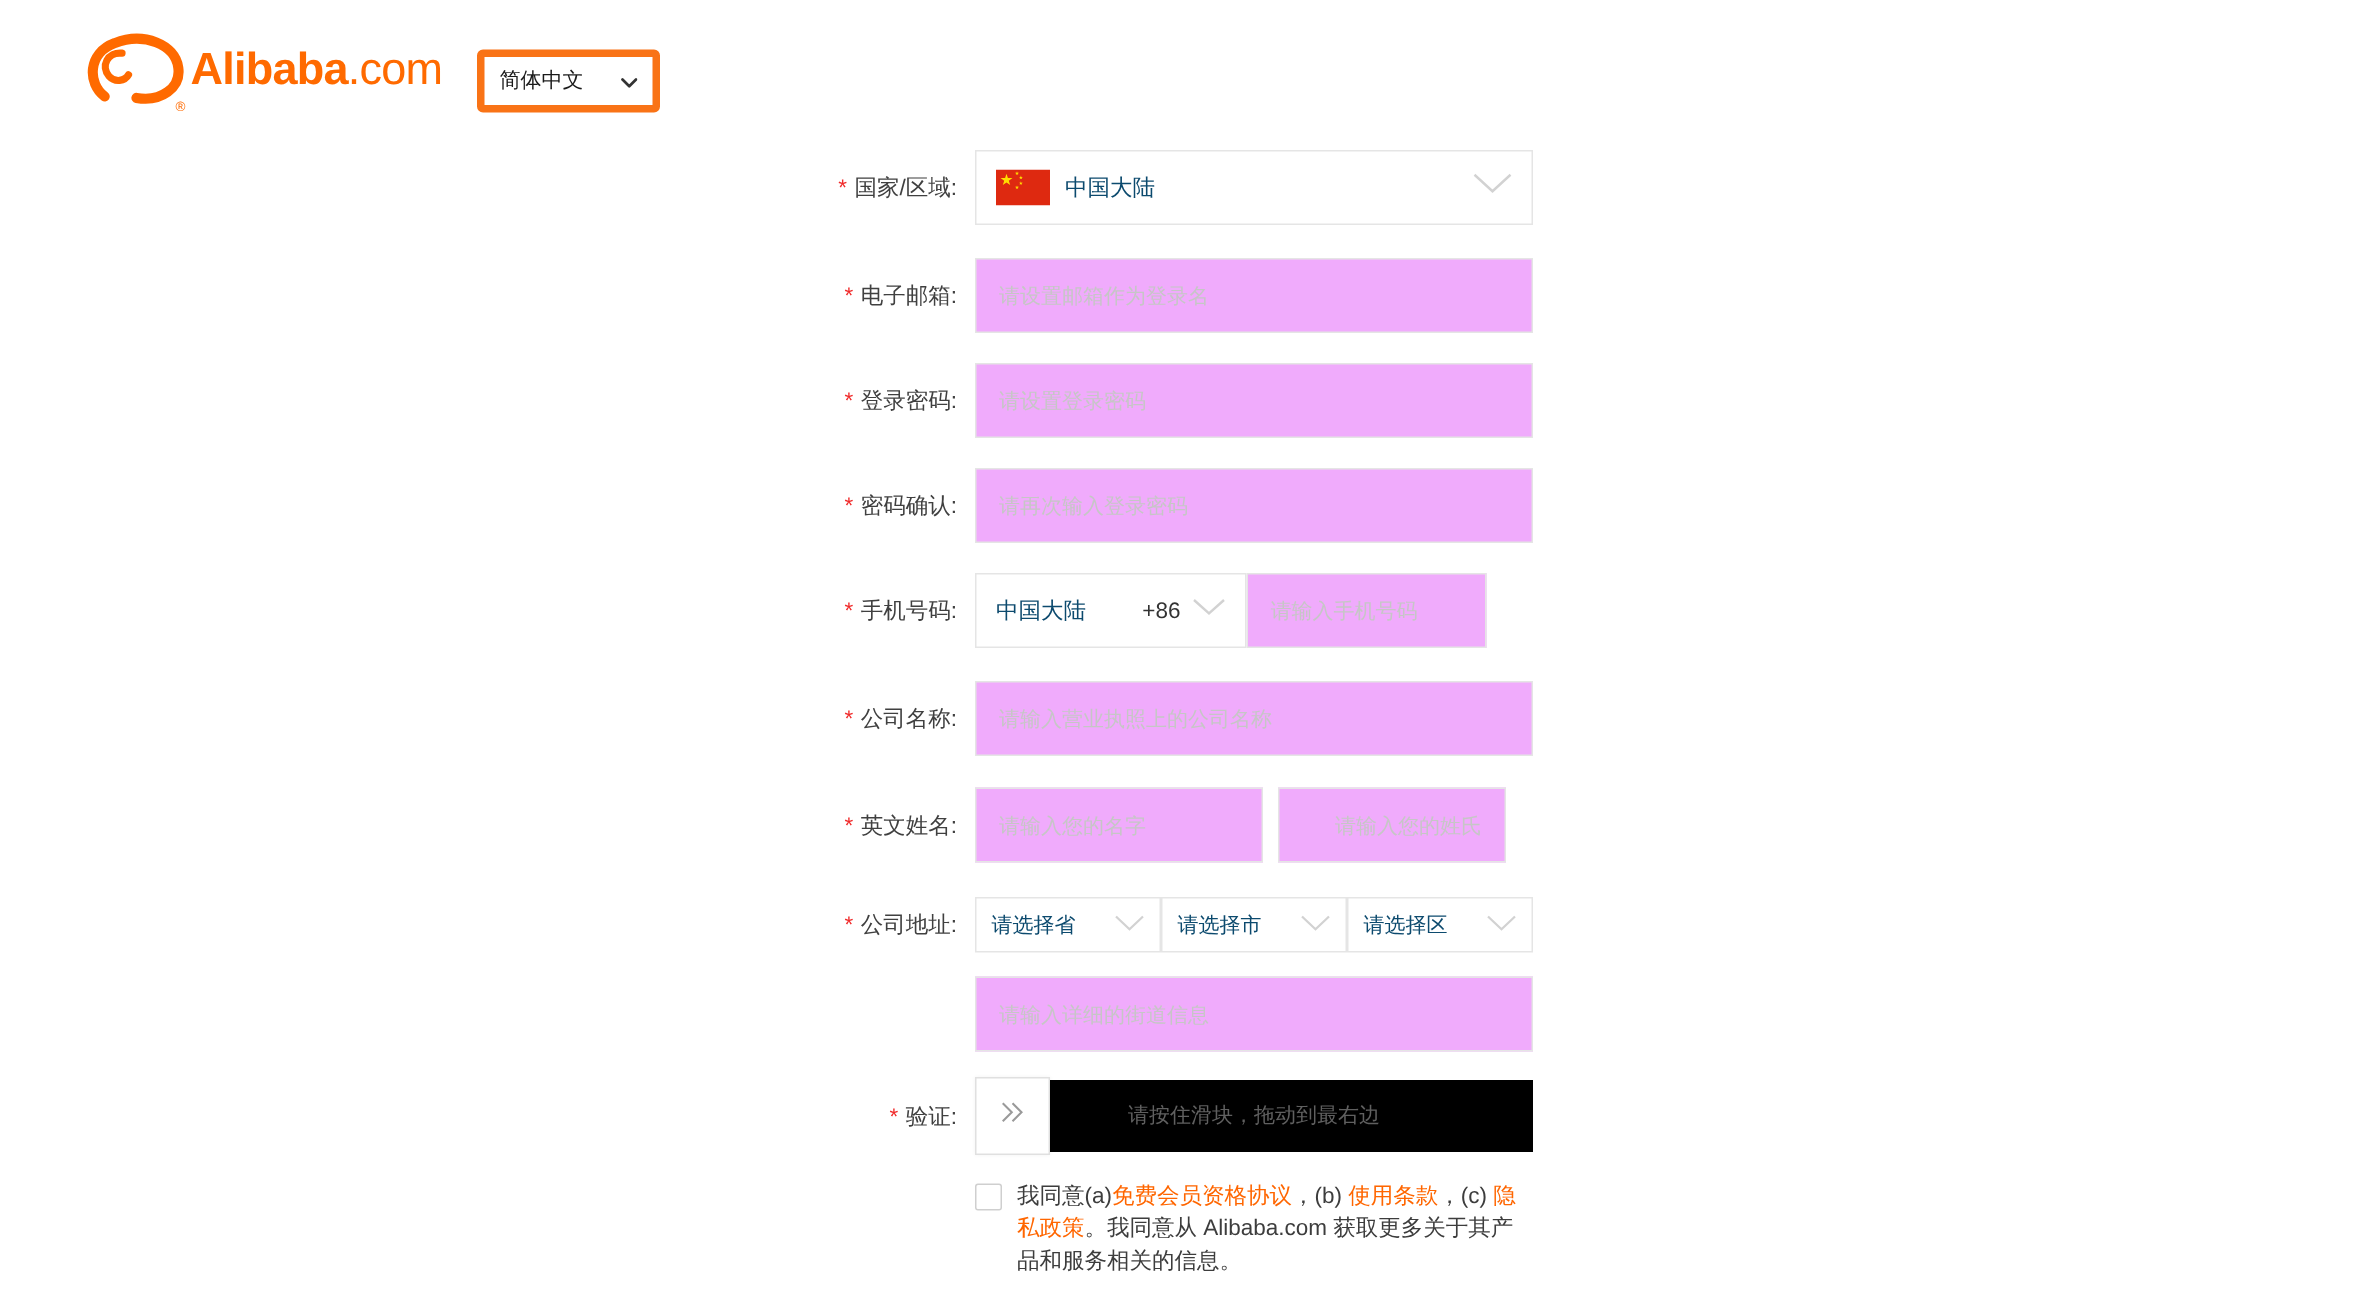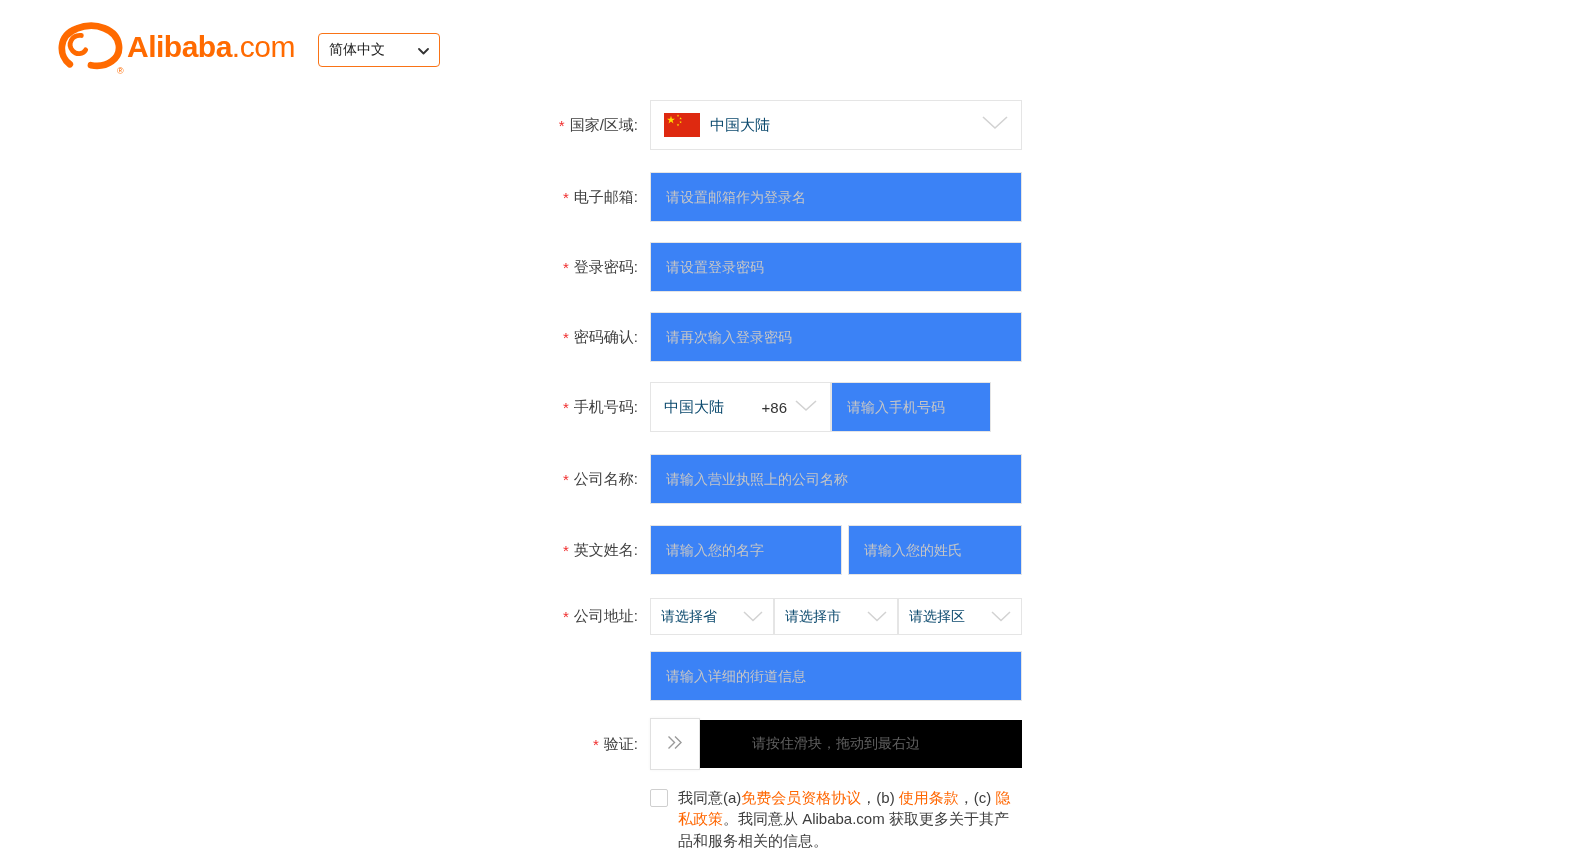--- a/index.html
+++ b/index.html
@@ -15,38 +15,38 @@
   
   .logo { position:absolute; left:57px; top:22px; display:flex; align-items:center; }
   .logo-mark { position:relative; width:66px; height:50px; }
   .logo-reg { position:absolute; left:60px; top:44px; font-size:9px; color:#ff6a00; }
   .logo-text { margin-left:4px; font-size:30px; color:#ff6a00; letter-spacing:-0.5px; line-height:50px; }
   .logo-text .brand { font-weight:700; }
   .logo-text .suffix { font-weight:400; }
 
   .lang-select {
     position:absolute; left:318px; top:33px; width:122px; height:33px;
-    border:1px solid #f97316; border-radius:4px; background:#fff;
+    border:5px solid #f97316; border-radius:4px; background:#fff;
     display:flex; align-items:center; padding:16px 10px; cursor:pointer;
     font-size:14px; color:#1a1a1a;
   }
   .lang-select .chev { margin-left:auto; }
 
   
   .row { position:absolute; left:400px; display:flex; align-items:center; }
   .label-col {
     width:250px; padding-right:12px;
     display:flex; justify-content:flex-end; align-items:center;
     font-size:15px; color:#404040; white-space:nowrap;
   }
   .req { color:#f02b2b; margin-right:5px; font-size:15px; }
   .field-col { width:372px; height:100%; display:flex; align-items:stretch; position:relative; }
 
   .text-input {
-    width:100%; height:100%; border:1px solid #e5e5e5; background:#3b82f6;
+    width:100%; height:100%; border:1px solid #e5e5e5; background:#f0abfc;
     padding:0 15px; font-size:14px; color:#333; font-family:inherit; outline:none;
   }
   .text-input::placeholder { color:#c6c6c6; }
 
   .select-box {
     border:1px solid #e5e5e5; background:#fff; cursor:pointer;
     display:flex; align-items:center; padding:0 13px; position:relative;
   }
   .select-value { font-size:15px; color:#0c4a6e; }
   .select-placeholder { font-size:14px; color:#0c4a6e; }
@@ -54,21 +54,21 @@
 
   .flag { width:36px; height:24px; display:block; }
   .country-name { margin-left:10px; }
 
   .phone-select { width:181px; }
   .phone-select .dial { margin-left:auto; margin-right:8px; font-size:15px; color:#333; }
   .phone-input { width:160px; }
 
   .name-first { width:192px; }
   .name-gap { width:10px; }
-  .name-last { width:174px; }
+  .name-last { width:152px;text-align:right; }
 
   .addr-select { width:124px; padding:0 10px; }
   .addr-select .chev-abs { right:10px; }
 
   
   .slider-track { position:relative; width:372px; height:48px; background:#000000; }
   .slider-text {
     position:absolute; inset:0; display:flex; align-items:center; justify-content:center;
     font-size:14px; color:#606060;
   }

